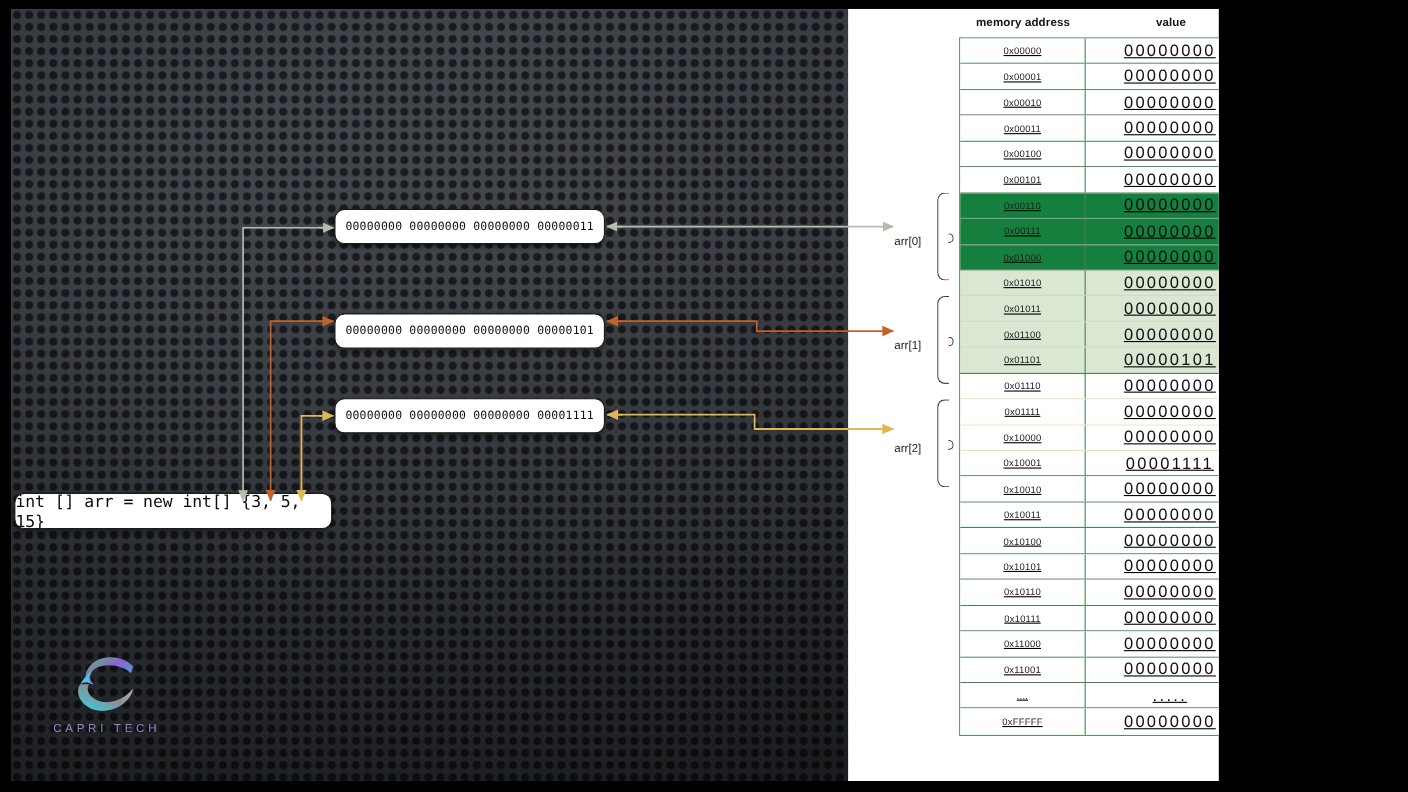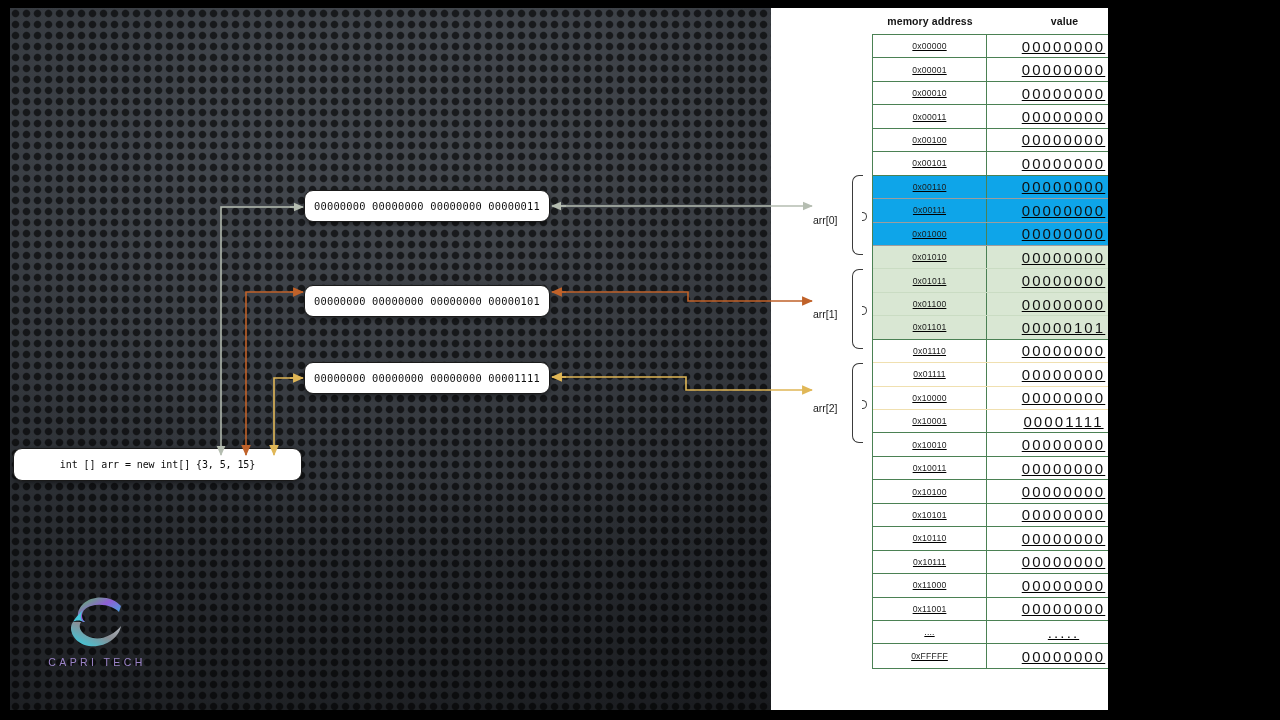--- a/index.html
+++ b/index.html
@@ -103,21 +103,21 @@
     flex: 1;
     text-align: center;
     font-size: 15px;
     color: #101010;
     letter-spacing: 2.1px;
     height: 100%;
     display: flex; align-items: center; justify-content: center;
   }
 
   
-  .mrow.blk-gray   { background: #0ea5e9; border-bottom-color: #9d9d9d; }
+  .mrow.blk-gray   { background: #15803d; border-bottom-color: #9d9d9d; }
   .mrow.blk-gray .cell-addr { border-right-color: #4b8154; }
   .mrow.blk-green  { background: #d9e7d3; border-bottom-color: #cadcc3; }
   .mrow.blk-yellow { background: #ffffff; border-bottom-color: #f0e0b0; }
 
   .mrow.blk-gray.blk-last,
   .mrow.blk-green.blk-last,
   .mrow.blk-yellow.blk-last { border-bottom: 1.3px solid #4b8154; }
 
   
   .brace {
@@ -170,21 +170,21 @@
     width: 289px;
     height: 33px;
     background: #ffffff;
     border: 1.7px solid #1a1a1a;
     border-radius: 9px;
     display: flex;
     align-items: center;
     justify-content: center;
     box-shadow: 0 2px 6px rgba(0,0,0,0.5);
     font-family: "DejaVu Sans Mono", monospace;
-    font-size: 10px;
+    font-size: 15px;
     color: #0d0d0d;
     letter-spacing: -.1px;
   }
 
   
   #wires {
     position: absolute;
     left: 0; top: 0;
     width: 1280px; height: 720px;
     pointer-events: none;

